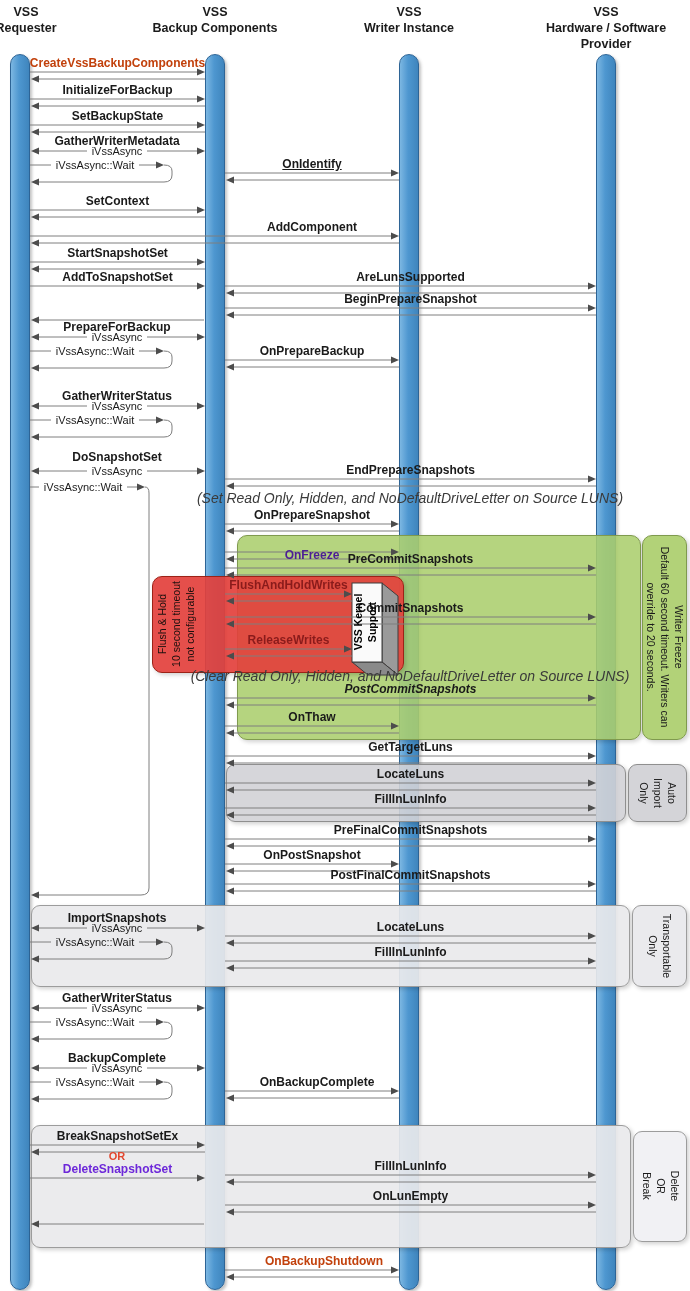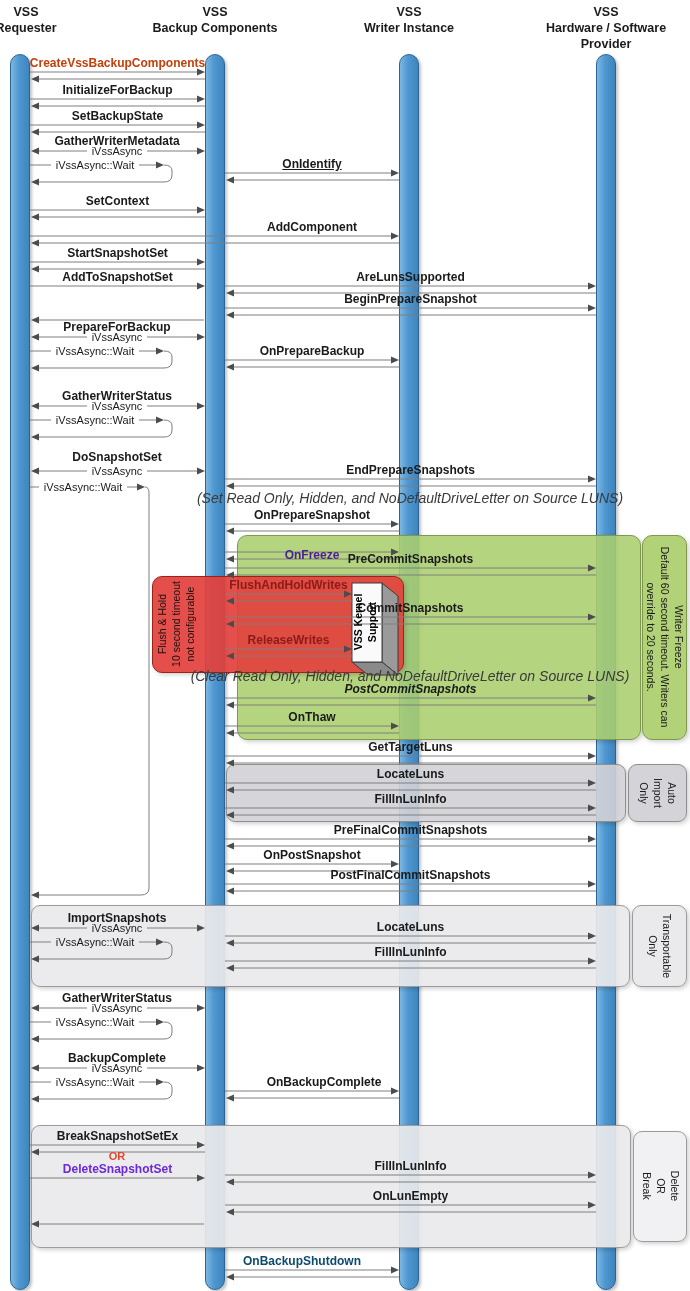--- a/index.html
+++ b/index.html
@@ -288,26 +288,26 @@
       <div class="msg-label" style="left: 410.5px; top: 683px; color: rgb(26, 26, 26); font-style: italic;">PostCommitSnapshots</div>
       <div class="msg-label" style="left: 312px; top: 711px; color: rgb(26, 26, 26);">OnThaw</div>
       <div class="msg-label" style="left: 410.5px; top: 741px; color: rgb(26, 26, 26);">GetTargetLuns</div>
       <div class="msg-label" style="left: 410.5px; top: 768px; color: rgb(26, 26, 26);">LocateLuns</div>
       <div class="msg-label" style="left: 410.5px; top: 793px; color: rgb(26, 26, 26);">FillInLunInfo</div>
       <div class="msg-label" style="left: 410.5px; top: 824px; color: rgb(26, 26, 26);">PreFinalCommitSnapshots</div>
       <div class="msg-label" style="left: 312px; top: 849px; color: rgb(26, 26, 26);">OnPostSnapshot</div>
       <div class="msg-label" style="left: 410.5px; top: 869px; color: rgb(26, 26, 26);">PostFinalCommitSnapshots</div>
       <div class="msg-label" style="left: 410.5px; top: 921px; color: rgb(26, 26, 26);">LocateLuns</div>
       <div class="msg-label" style="left: 410.5px; top: 946px; color: rgb(26, 26, 26);">FillInLunInfo</div>
-      <div class="msg-label" style="left: 324px; top: 1076px; color: rgb(26, 26, 26);">OnBackupComplete</div>
+      <div class="msg-label" style="left: 317px; top: 1076px; color: rgb(26, 26, 26);">OnBackupComplete</div>
       <div class="msg-label" style="left: 117.5px; top: 1130px; color: rgb(26, 26, 26);">BreakSnapshotSetEx</div>
       <div class="msg-label" style="left: 117.5px; top: 1163px; color: #6d28d9;">DeleteSnapshotSet</div>
       <div class="msg-label" style="left: 410.5px; top: 1160px; color: rgb(26, 26, 26);">FillInLunInfo</div>
       <div class="msg-label" style="left: 410.5px; top: 1190px; color: rgb(26, 26, 26);">OnLunEmpty</div>
-      <div class="msg-label" style="left: 302px; top: 1255px; color: #0c4a6e;">OnBackupShutdown</div>
+      <div class="msg-label" style="left: 324px; top: 1255px; color: #c2410c;">OnBackupShutdown</div>
       <div class="msg-label" style="left: 117px; top: 135px;">GatherWriterMetadata</div>
       <div class="async-label" style="left: 117px; top: 144px;">iVssAsync</div>
       <div class="async-label" style="left: 95px; top: 158px;">iVssAsync::Wait</div>
       <div class="msg-label" style="left: 117px; top: 321px;">PrepareForBackup</div>
       <div class="async-label" style="left: 117px; top: 330px;">iVssAsync</div>
       <div class="async-label" style="left: 95px; top: 344px;">iVssAsync::Wait</div>
       <div class="msg-label" style="left: 117px; top: 390px;">GatherWriterStatus</div>
       <div class="async-label" style="left: 117px; top: 399px;">iVssAsync</div>
       <div class="async-label" style="left: 95px; top: 413px;">iVssAsync::Wait</div>
       <div class="msg-label" style="left: 117px; top: 451px;">DoSnapshotSet</div>

